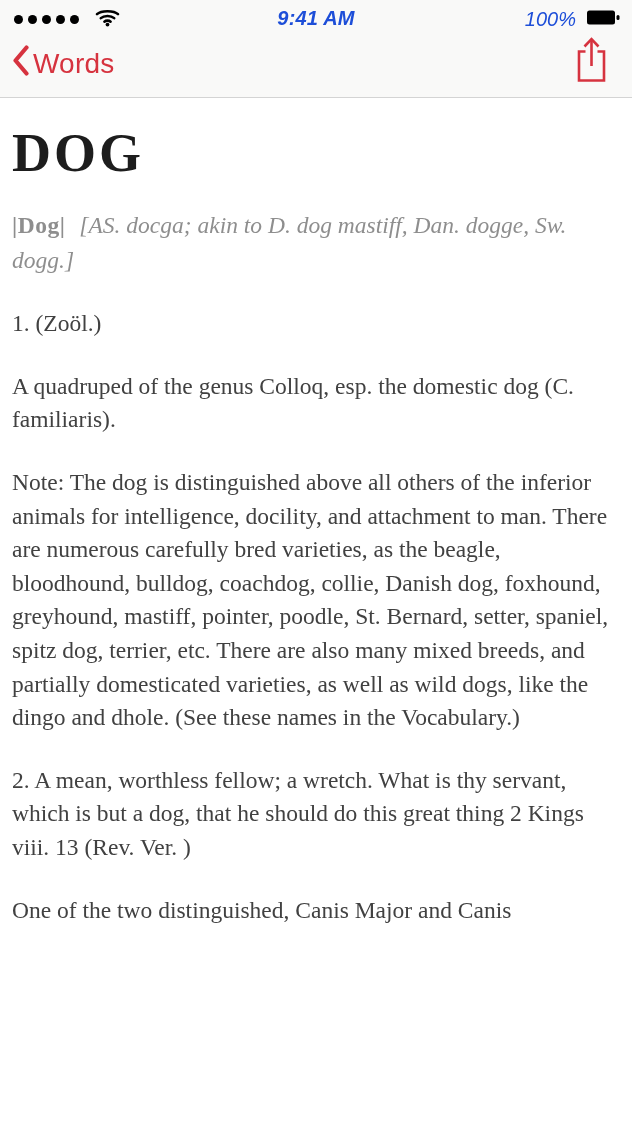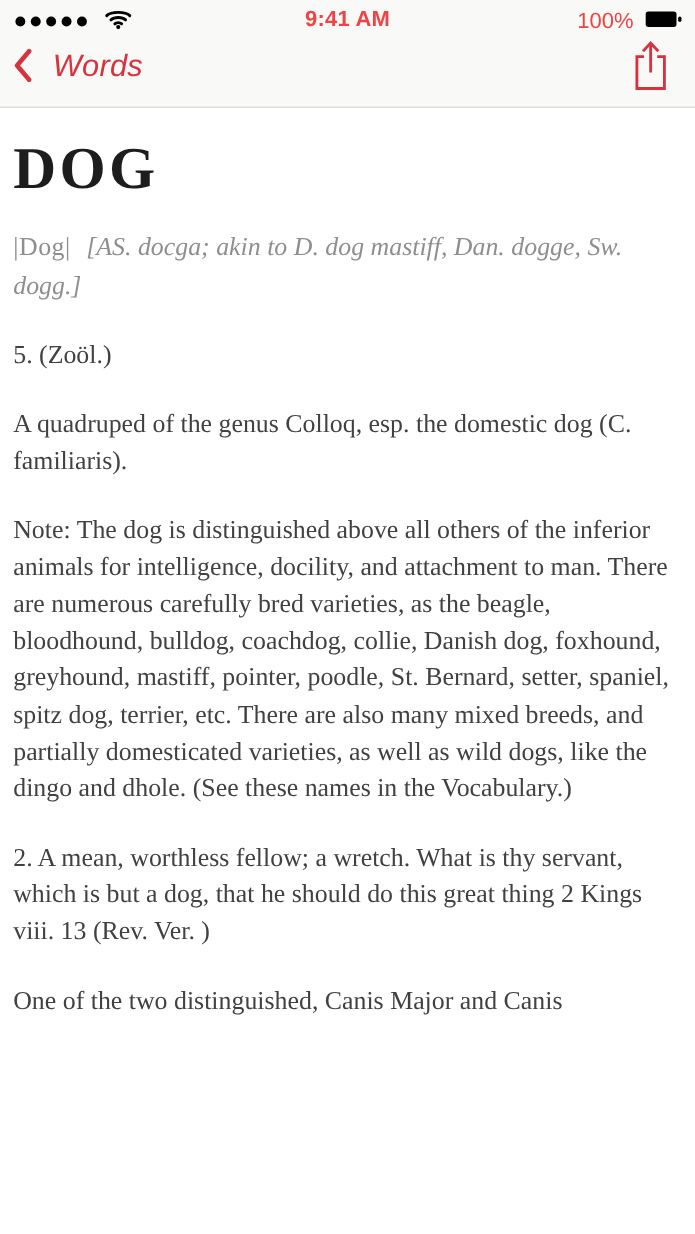--- a/index.html
+++ b/index.html
@@ -22,21 +22,22 @@
     height: 98px;
   }
 
   .status-bar {
     position: relative;
     height: 33px;
     display: flex;
     align-items: center;
     justify-content: space-between;
     padding: 6px 12px 0 14px;
-    color: #ef4444;
+    color: #1d4ed8;
+    font-style: italic;
   }
   .status-left, .status-right {
     display: flex;
     align-items: center;
     gap: 6px;
   }
   .signal-dots { display: flex; align-items: center; gap: 5px; margin-right: 10px; }
   .signal-dots .dot {
     width: 9px; height: 9px; border-radius: 50%;
     background: #000;
@@ -54,25 +55,24 @@
 
   .nav-bar {
     height: 64px;
     display: flex;
     align-items: center;
     justify-content: space-between;
     padding: 0 16px 6px 12px;
   }
   .back-button {
     display: flex;
-    align-items: flex-start;
-    gap: 19px;
+    align-items: flex-end;
+    gap: 4px;
     color: #d6333f;
     cursor: pointer;
-    font-style: italic;
   }
   .back-label {
     font-size: 28px;
     font-weight: 400;
     letter-spacing: 0.2px;
   }
   .share-button {
     cursor: pointer;
     display: flex;
     align-items: center;
@@ -98,20 +98,21 @@
   .etymology {
     margin-top: 26px;
     font-size: 23.5px;
     line-height: 1.5;
     color: #8e8e8e;
   }
   .etymology .headword {
     font-style: normal;
     margin-right: 14px;
     letter-spacing: 0.5px;
+    font-weight: bold;
   }
   .etymology .ety-text { font-style: italic; }
   .content p.body-para {
     margin-top: 29px;
     font-size: 23.5px;
     line-height: 1.43;
     color: #414141;
   }
 </style>
 </head>
@@ -175,20 +176,20 @@
     </div>
   </header>
 
   <main class="content">
     <h1 class="entry-title">DOG</h1>
 
     <p class="etymology">
       <span class="headword">|Dog|</span><span class="ety-text">[AS. docga; akin to D. dog mastiff, Dan. dogge, Sw. dogg.]</span>
     </p>
 
-    <p class="body-para">5. (Zoöl.)</p>
+    <p class="body-para">1. (Zoöl.)</p>
     <p class="body-para">A quadruped of the genus Colloq, esp. the domestic dog (C. familiaris).</p>
     <p class="body-para">Note: The dog is distinguished above all others of the inferior animals for intelligence, docility, and attachment to man. There are numerous carefully bred varieties, as the beagle, bloodhound, bulldog, coachdog, collie, Danish dog, foxhound, greyhound, mastiff, pointer, poodle, St. Bernard, setter, spaniel, spitz dog, terrier, etc. There are also many mixed breeds, and partially domesticated varieties, as well as wild dogs, like the dingo and dhole. (See these names in the Vocabulary.)</p>
     <p class="body-para">2. A mean, worthless fellow; a wretch. What is thy servant, which is but a dog, that he should do this great thing 2 Kings viii. 13 (Rev. Ver. )</p>
     <p class="body-para">One of the two distinguished, Canis Major and Canis</p>
   </main>
 
 </div>
 
 </body></html>

